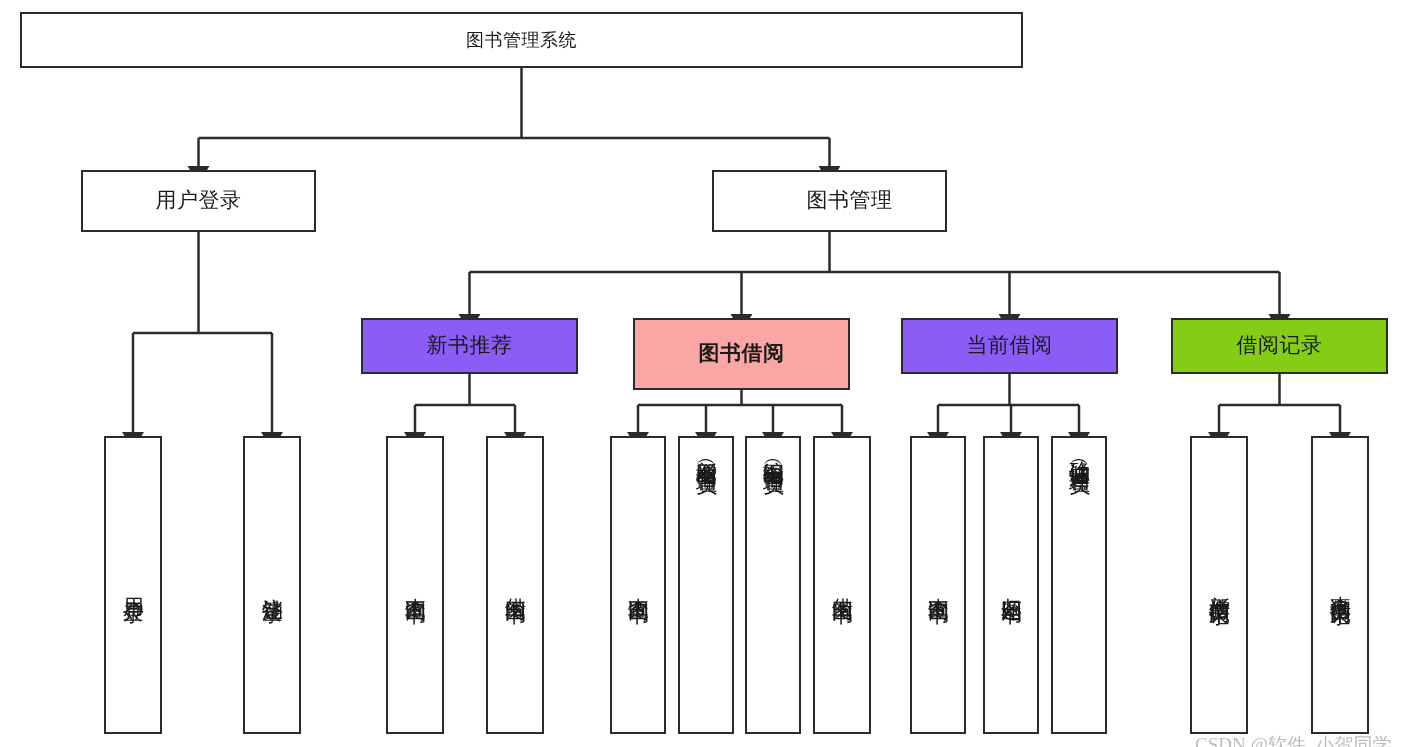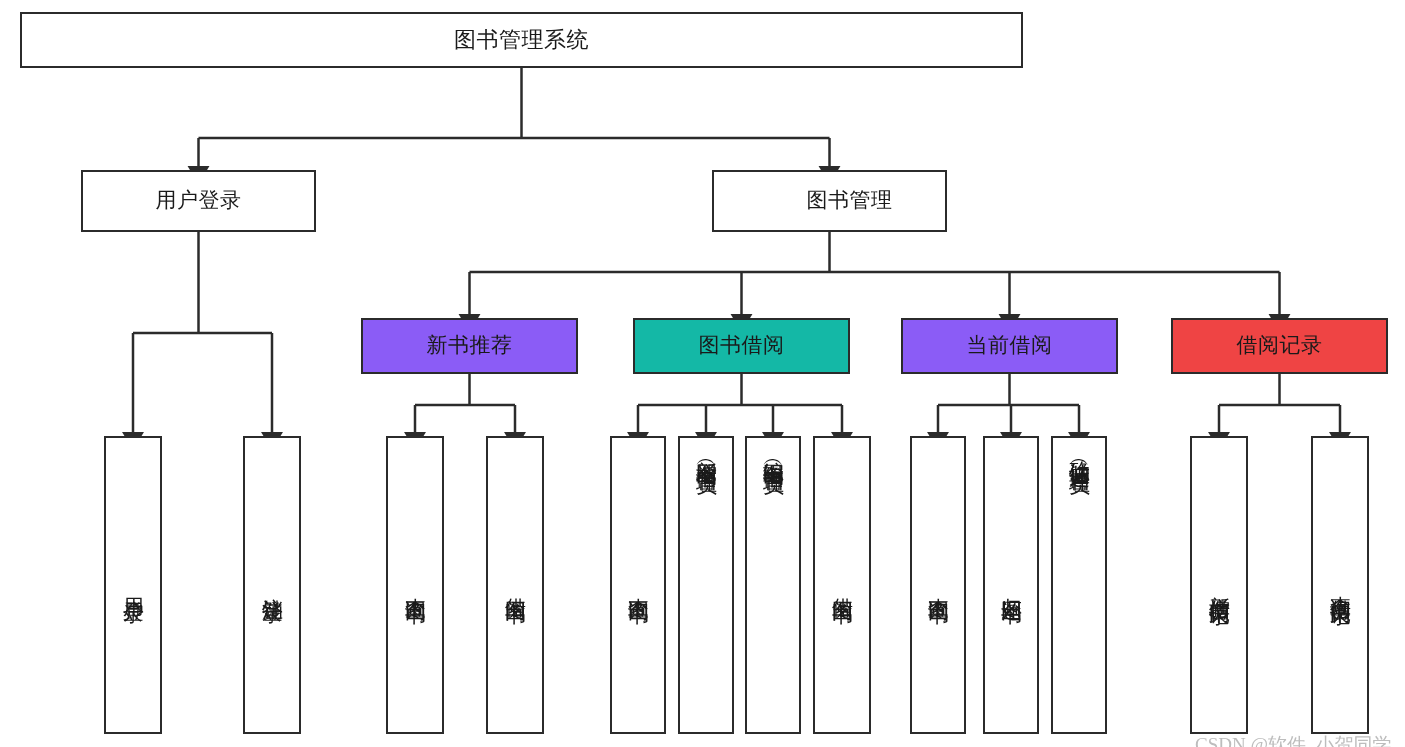--- a/index.html
+++ b/index.html
@@ -42,21 +42,21 @@
     letter-spacing: 0.5px;
     white-space: pre;
     text-align: center;
   }
   
   .node.horiz .node-label {
     font-size: 21px;
     line-height: 1.1;
   }
   .node.root .node-label {
-    font-size: 22px;
+    font-size: 18px;
   }
   
   .node.vert {
     align-items: flex-start;
     justify-content: center;
     padding-top: 6px;
   }
   .node.vert .node-label {
     writing-mode: vertical-rl;
     text-orientation: upright;
@@ -130,27 +130,27 @@
       </div>
       <div class="node horiz" style="left: 81px; top: 170px; width: 235px; height: 62px; border-color: rgb(43, 43, 43); background: rgb(255, 255, 255);">
         <span class="node-label" style="color: rgb(26, 26, 26);">用户登录</span>
       </div>
       <div class="node horiz" style="left: 712px; top: 170px; width: 235px; height: 62px; border-color: rgb(43, 43, 43); background: rgb(255, 255, 255); padding-left: 40px;">
         <span class="node-label" style="color: rgb(26, 26, 26);">图书管理</span>
       </div>
       <div class="node horiz" style="left: 361px; top: 318px; width: 217px; height: 56px; border-color: rgb(43, 43, 43); background: #8b5cf6;">
         <span class="node-label" style="color: rgb(26, 26, 26);">新书推荐</span>
       </div>
-      <div class="node horiz" style="left: 633px; top: 318px; width: 217px; height: 56px; border-color: rgb(43, 43, 43); background: #14b8a6;">
+      <div class="node horiz" style="left: 633px; top: 318px; width: 217px; height: 72px; border-color: rgb(43, 43, 43); background: #fca5a5; font-weight: bold;">
         <span class="node-label" style="color: rgb(26, 26, 26);">图书借阅</span>
       </div>
       <div class="node horiz" style="left: 901px; top: 318px; width: 217px; height: 56px; border-color: rgb(43, 43, 43); background: #8b5cf6;">
         <span class="node-label" style="color: rgb(26, 26, 26);">当前借阅</span>
       </div>
-      <div class="node horiz" style="left: 1171px; top: 318px; width: 217px; height: 56px; border-color: rgb(43, 43, 43); background: #ef4444;">
+      <div class="node horiz" style="left: 1171px; top: 318px; width: 217px; height: 56px; border-color: rgb(43, 43, 43); background: #84cc16;">
         <span class="node-label" style="color: rgb(26, 26, 26);">借阅记录</span>
       </div>
       <div class="node vert centered" style="left: 104px; top: 436px; width: 58px; height: 298px; border-color: rgb(43, 43, 43); background: rgb(255, 255, 255);">
         <span class="node-label" style="color: rgb(26, 26, 26);">用户登录</span>
       </div>
       <div class="node vert centered" style="left: 243px; top: 436px; width: 58px; height: 298px; border-color: rgb(43, 43, 43); background: rgb(255, 255, 255);">
         <span class="node-label" style="color: rgb(26, 26, 26);">注销登录</span>
       </div>
       <div class="node vert centered" style="left: 386px; top: 436px; width: 58px; height: 298px; border-color: rgb(43, 43, 43); background: rgb(255, 255, 255);">
         <span class="node-label" style="color: rgb(26, 26, 26);">查询图书</span>

